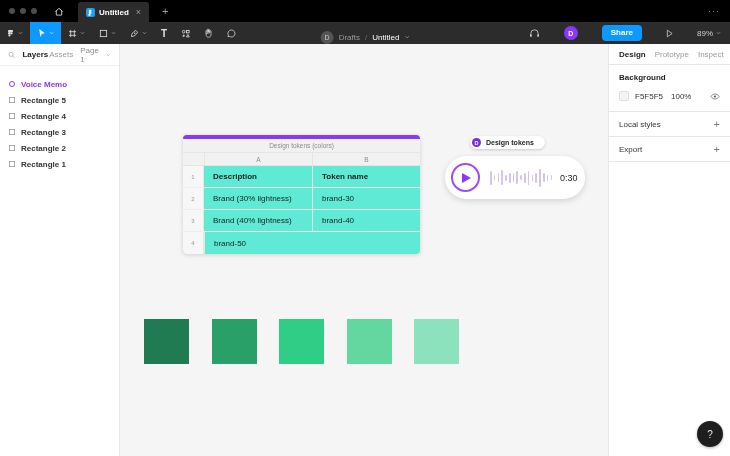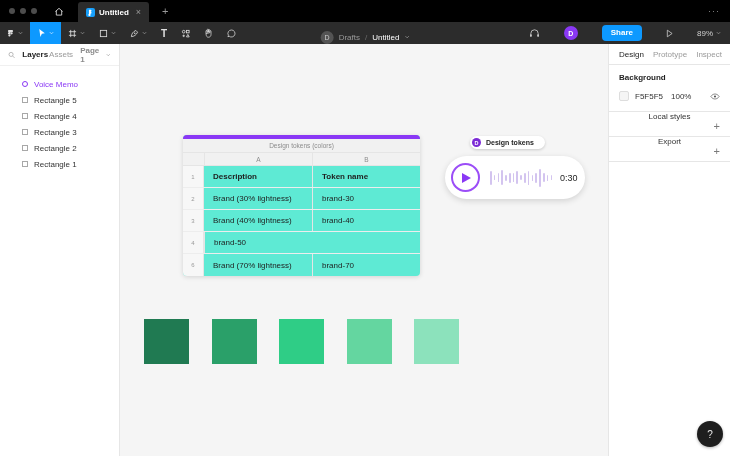--- a/index.html
+++ b/index.html
@@ -32,23 +32,23 @@
   .top-right { position:absolute; right:9px; top:0; height:22px; display:flex; align-items:center; gap:24px; }
   .user-avatar { width:14px; height:14px; border-radius:50%; background:#8a38f5; color:#fff; font-size:7px; font-weight:bold; display:flex; align-items:center; justify-content:center; }
   .share-btn { background:#0d99ff; color:#fff; font-size:8px; font-weight:bold; padding:4px 9px; border-radius:4px; border:none; line-height:1; }
   .zoom-ctl { display:flex; align-items:center; gap:3px; color:#cfcfcf; font-size:8px; }
 
   
   .left-panel { position:absolute; top:44px; left:0; width:120px; bottom:0; background:#fff; border-right:1px solid #e6e6e6; }
   .lp-header { height:22px; display:flex; align-items:center; gap:7px; padding:0 8px; border-bottom:1px solid #f0f0f0; }
   .lp-tab { font-size:8px; color:#9a9a9a; }
   .lp-tab.active { color:#1e1e1e; font-weight:bold; }
-  .page-sel { margin-left:auto; display:flex; align-items:center; gap:3px; color:#8c8c8c; font-size:8px;font-weight:bold; }
+  .page-sel { margin-left:auto; display:flex; align-items:center; gap:3px; color:#8c8c8c; font-size:8px; }
   .layers-list { padding-top:10px; }
-  .layer-row { height:16px; display:flex; align-items:center; gap:6px; padding:0 22px; }
+  .layer-row { height:16px; display:flex; align-items:center; gap:6px; padding:0 9px;font-weight:bold; }
   .licon { width:6px; height:6px; border:1px solid #a8a8a8; flex:none; }
   .llabel { font-size:8px; color:#333; white-space:nowrap; }
   .layer-row.widget .licon { border-radius:50%; border-color:#8a38f5; }
   .layer-row.widget .llabel { color:#8a38f5; }
 
   
   .canvas { position:absolute; top:44px; left:120px; width:488px; bottom:0; background:#f5f5f5; overflow:hidden; }
 
   .table-widget { position:absolute; left:63px; top:91px; width:237px; background:#5eead4; border-radius:4px; box-shadow:0 1px 5px rgba(0,0,0,0.14); }
   .tw-topbar { height:4px; background:#8a38f5; border-radius:4px 4px 0 0; }
@@ -74,29 +74,29 @@
   .wbar { width:1.6px; background:#d3c4ef; border-radius:1px; }
   .vm-time { margin-left:8px; font-size:9px; font-weight:normal; color:#1e1e1e; }
 
   .swatches { position:absolute; left:24px; top:275px; display:flex; gap:22.5px; }
   .swatch { width:45px; height:45px; }
 
   
   .right-panel { position:absolute; top:44px; right:0; width:122px; bottom:0; background:#fff; border-left:1px solid #e6e6e6; }
   .rp-tabs { height:21px; display:flex; align-items:center; gap:9px; padding:0 10px; border-bottom:1px solid #e6e6e6; }
   .rp-tab { font-size:8px; color:#9a9a9a; }
-  .rp-tab.active { color:#1e1e1e; font-weight:normal; }
+  .rp-tab.active { color:#1e1e1e; font-weight:bold; }
   .rp-bg-section { padding:8px 10px 10px; border-bottom:1px solid #e6e6e6; }
   .rp-bg-title { font-size:8px; font-weight:bold; color:#1e1e1e; }
   .rp-bg-row { margin-top:9px; display:flex; align-items:center; }
   .rp-swatch { width:10px; height:10px; background:#f5f5f5; border:1px solid #ddd; border-radius:2px; flex:none; }
   .rp-hex { font-size:8px; color:#333; margin-left:6px; width:36px; }
   .rp-opacity { font-size:8px; color:#333; }
   .rp-eye { margin-left:auto; }
-  .rp-section { height:25px; display:flex; align-items:center; padding:0 10px; border-bottom:1px solid #e6e6e6;flex-direction:column; }
+  .rp-section { height:25px; display:flex; align-items:center; padding:0 10px; border-bottom:1px solid #e6e6e6; }
   .rp-sec-label { font-size:8px; color:#333; }
   .rp-plus { margin-left:auto; color:#7a7a7a; font-size:11px; line-height:1; }
 
   .help-btn { position:absolute; right:7px; bottom:9px; width:26px; height:26px; border-radius:50%; background:#1e1e1e; color:#e8e8e8; font-size:10px; display:flex; align-items:center; justify-content:center; box-shadow:0 1px 3px rgba(0,0,0,0.3); z-index:20; }
 </style>
 </head>
 <body>
 
 <div class="tabbar">
   <div class="traffic">
@@ -301,25 +301,20 @@
           <div class="tw-cell a">Brand (40% lightness)</div>
           <div class="tw-cell b">brand-40</div>
         </div>
 
         <div class="tw-row">
           <div class="tw-num">4</div>
           <div class="tw-cell b">brand-50</div>
         </div>
 
 
-        <div class="tw-row">
-          <div class="tw-num">6</div>
-          <div class="tw-cell a">Brand (70% lightness)</div>
-          <div class="tw-cell b">brand-70</div>
-        </div>
       </div>
   </div>
 
   <div class="vm-label">
     <span class="vm-badge">D</span>
     <span class="vm-label-text">Design tokens</span>
   </div>
 
   <div class="vm-player">
     <div class="play-btn">

